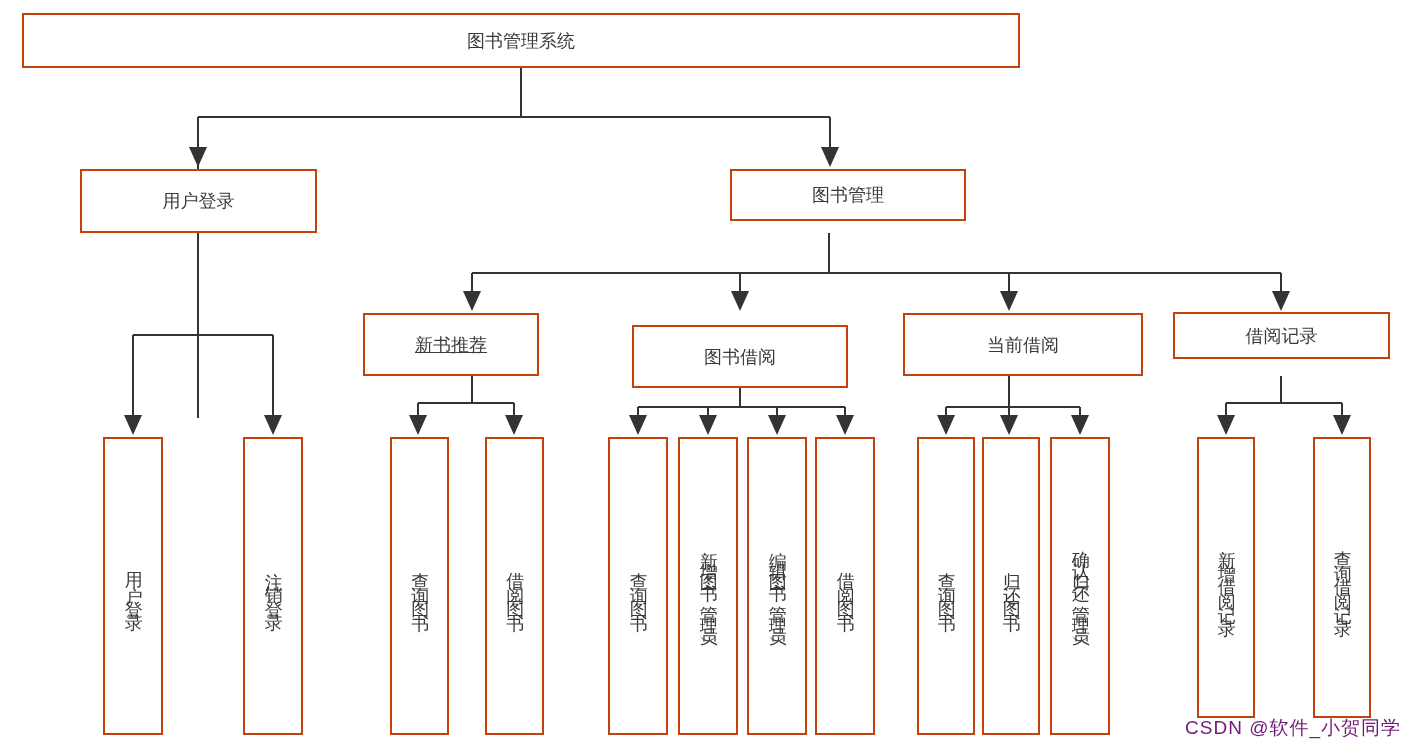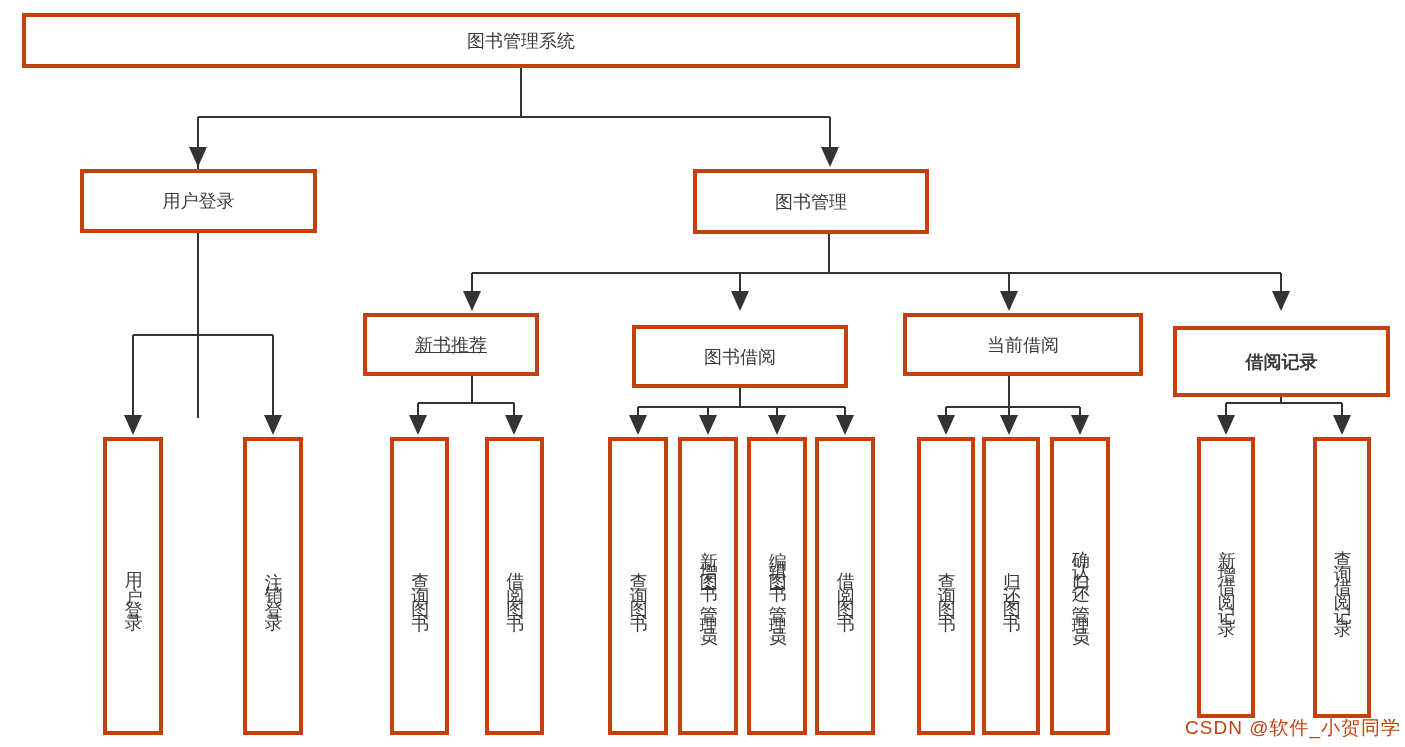--- a/index.html
+++ b/index.html
@@ -7,42 +7,42 @@
     position:relative;
     width:1405px;height:747px;
     background:#ffffff;
     font-family:"Liberation Sans",sans-serif;
     overflow:hidden;
   }
   .wires{position:absolute;left:0;top:0;width:1405px;height:747px;}
   .node{
     position:absolute;
     box-sizing:border-box;
-    border:4px solid #c2410c;
+    border:2px solid #c2410c;
     background:#ffffff;
     color:#3a3a3a;
     font-size:18px;
     display:flex;
     align-items:center;
     justify-content:center;
     text-align:center;
     z-index:2;
   }
   .vbox{
     writing-mode:vertical-rl;
     text-orientation:mixed;
     letter-spacing:14px;
     line-height:1.2;
   }
   .watermark{
     position:absolute;
     right:4px;
     bottom:6px;
     font-size:19px;
-    color:#c2410c;
+    color:#701a75;
     letter-spacing:1px;
     z-index:3;
     white-space:nowrap;
   }
 </style>
 </head>
 <body>
 
 <div class="canvas">
 
@@ -75,26 +75,26 @@
       <polygon points="1000,415 1018,415 1009,435"></polygon>
       <polygon points="1071,415 1089,415 1080,435"></polygon>
       <polygon points="1217,415 1235,415 1226,435"></polygon>
       <polygon points="1333,415 1351,415 1342,435"></polygon>
     </g>
   </svg>
 
   <div class="node" style="left:22px;top:13px;width:998px;height:55px;">图书管理系统</div>
 
   <div class="node" style="left:80px;top:169px;width:237px;height:64px;">用户登录</div>
-  <div class="node" style="left:693px;top:169px;width:236px;height:65px;">图书管理</div>
+  <div class="node" style="left:730px;top:169px;width:236px;height:52px;">图书管理</div>
 
   <div class="node" style="left:363px;top:313px;width:176px;height:63px;text-decoration:underline;">新书推荐</div>
   <div class="node" style="left:632px;top:313px;width:216px;height:63px;margin-top:12px;">图书借阅</div>
   <div class="node" style="left:903px;top:313px;width:240px;height:63px;">当前借阅</div>
-  <div class="node" style="left:1173px;top:326px;width:217px;height:71px;font-weight:bold;">借阅记录</div>
+  <div class="node" style="left:1173px;top:312px;width:217px;height:47px;">借阅记录</div>
 
   <div class="node vbox" style="left:103px;top:437px;width:60px;height:298px;">用户登录</div>
   <div class="node vbox" style="left:243px;top:437px;width:60px;height:298px;">注销登录</div>
 
   <div class="node vbox" style="left:390px;top:437px;width:59px;height:298px;">查询图书</div>
   <div class="node vbox" style="left:485px;top:437px;width:59px;height:298px;">借阅图书</div>
 
   <div class="node vbox" style="left:608px;top:437px;width:60px;height:298px;">查询图书</div>
   <div class="node vbox" style="left:678px;top:437px;width:60px;height:298px;letter-spacing:11px;">新增图书（管理员）</div>
   <div class="node vbox" style="left:747px;top:437px;width:60px;height:298px;letter-spacing:11px;">编辑图书（管理员）</div>

